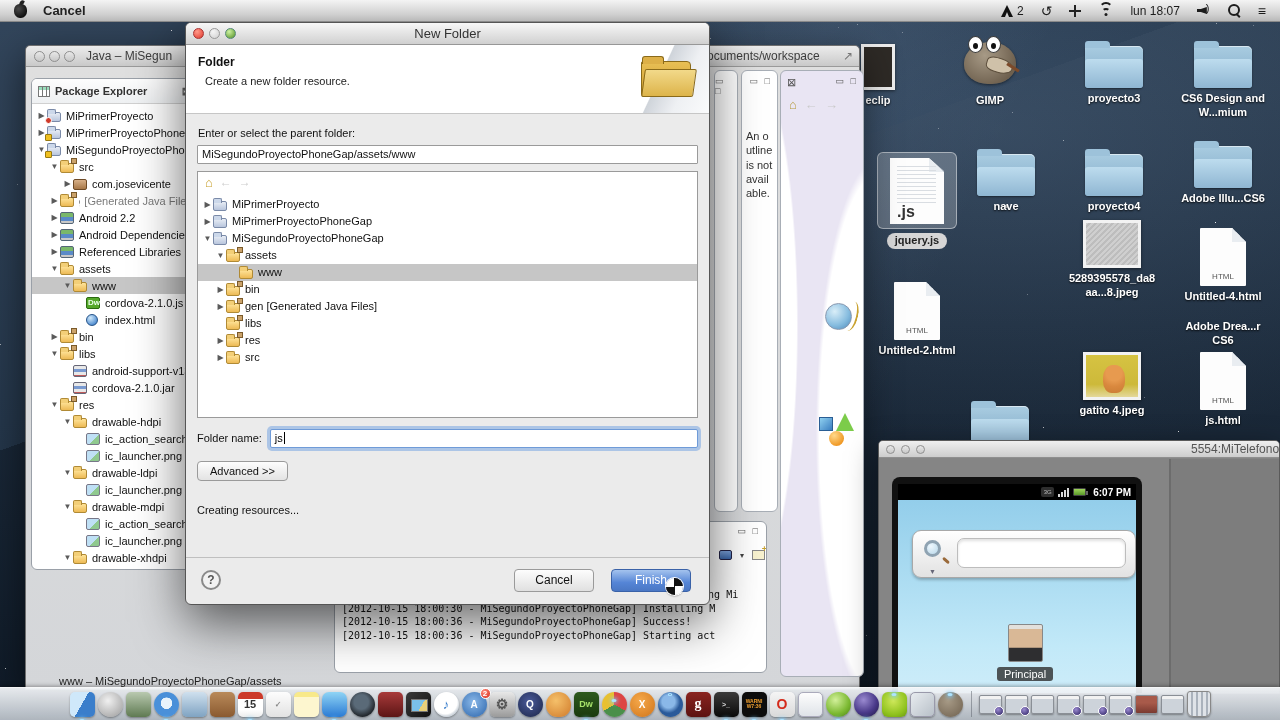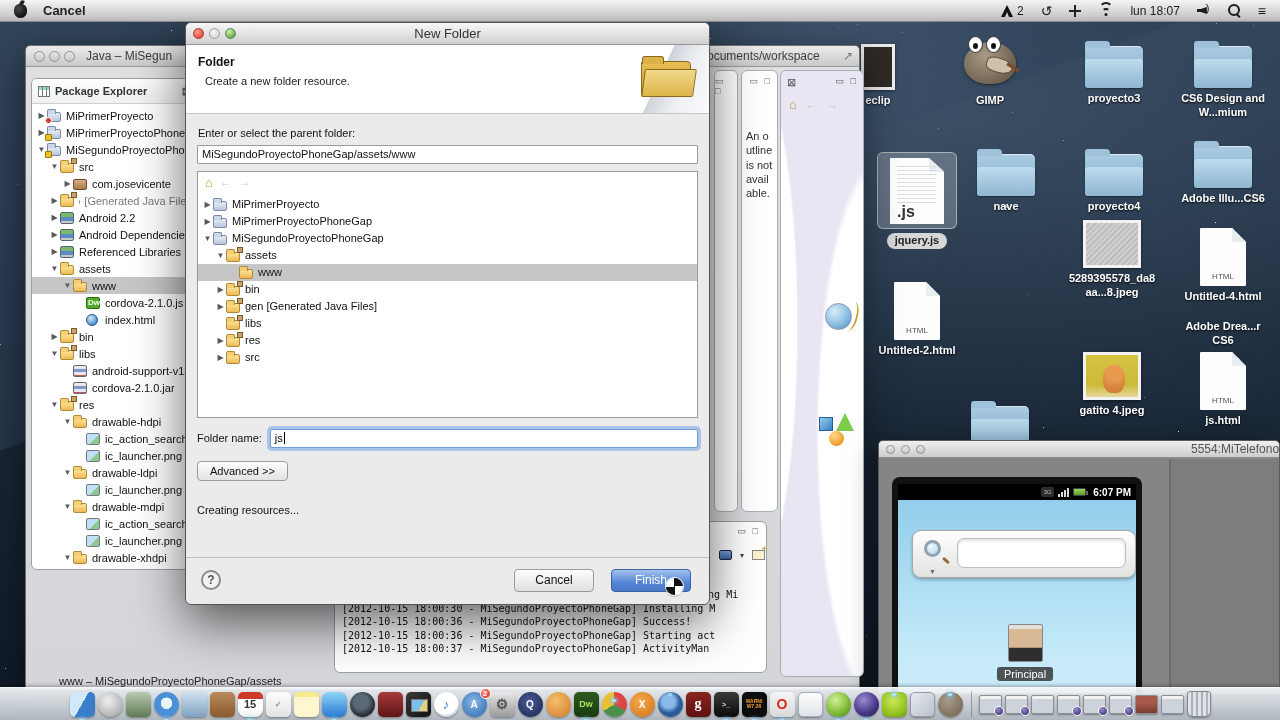--- a/index.html
+++ b/index.html
@@ -258,21 +258,21 @@
     box-shadow:0 1px 2px rgba(0,0,0,.35); }
   .dk.run::after { content:""; position:absolute; left:50%; bottom:-5px; transform:translateX(-50%); width:5px; height:3px; border-radius:50%;
     background:#aee4ff; box-shadow:0 0 4px 1px #7fd0ff; }
   .dk .badge { position:absolute; right:-4px; top:-4px; min-width:11px; height:11px; background:radial-gradient(circle at 35% 30%, #ff8a7a, #d42a1a); border:1px solid #fff; border-radius:6px; font-size:8px; line-height:10px; text-align:center; padding:0 1px; }
   .dk-finder { background:linear-gradient(120deg,#cfe8fa 48%, #3a7ecb 48%); }
   .dk-launchpad { background:radial-gradient(circle at 40% 35%, #f0f0f0, #9a9a9a); border-radius:50%; color:#555; }
   .dk-green { background:linear-gradient(#b9c9b0,#5f7a52); }
   .dk-safari { background:radial-gradient(circle at 50% 45%, #eaf4fb 0 30%, #4a90d9 32% 75%, #2a66ab); border-radius:50%; }
   .dk-mail { background:linear-gradient(#cfe0ee,#7fa3c2); }
   .dk-contacts { background:linear-gradient(#b98a5a,#8a5a30); }
-  .dk-cal { background:linear-gradient(#fff 70%, #ececec); color:#333; font-size:11px;border-radius:8px; }
+  .dk-cal { background:linear-gradient(#fff 70%, #ececec); color:#333; font-size:11px; }
   .dk-cal::before { content:""; position:absolute; top:0; left:0; right:0; height:7px; background:#cc3a2a; border-radius:5px 5px 0 0; }
   .dk-rem { background:linear-gradient(#fdfdfd,#e2e2e2); color:#888; font-size:8px; }
   .dk-notes { background:linear-gradient(#f8e98a 20%, #fdf6cf 20%); }
   .dk-msg { background:linear-gradient(#8fd4f5,#2a7ad4); border-radius:7px; }
   .dk-booth { background:radial-gradient(circle at 45% 40%, #5a6a78 0 35%, #23282e 70%); border-radius:50%; }
   .dk-dvd { background:linear-gradient(#a83a3a,#5c1515); }
   .dk-iphoto { background:linear-gradient(135deg,#3a3a3a,#111); }
   .dk-iphoto::after { content:""; position:absolute; left:5px; top:7px; width:15px; height:11px; background:linear-gradient(120deg,#7ac0e8 60%, #e8d07a 60%); border:1px solid #777; }
   .dk-itunes { background:radial-gradient(circle at 45% 40%, #fff 0 58%, #cfd6dd 70%); border-radius:50%; color:#3a7ecb; font-size:13px; }
   .dk-appstore { background:radial-gradient(circle at 45% 40%, #8ab8e8, #2a64ab); border-radius:50%; }
@@ -625,21 +625,20 @@
       <div class="ctools">
         <span class="cmon"></span>
           <span class="cdrop">▾</span>
         <span class="cnew"></span>
       </div>
       <div class="clog" id="console-log">
           <div class="frag">oading Mi</div>
           <div>[2012-10-15 18:00:30 - MiSegundoProyectoPhoneGap] Installing M</div>
           <div>[2012-10-15 18:00:36 - MiSegundoProyectoPhoneGap] Success!</div>
           <div>[2012-10-15 18:00:36 - MiSegundoProyectoPhoneGap] Starting act</div>
-          <div>[2012-10-15 18:00:37 - MiSegundoProyectoPhoneGap] ActivityMan</div>
         </div>
     </div>
 
     <div class="pe-status">www – MiSegundoProyectoPhoneGap/assets</div>
   </div>
 
   <div class="emu">
     <div class="emu-title">
       <span class="lamp hollow"></span>
       <span class="lamp hollow"></span>

